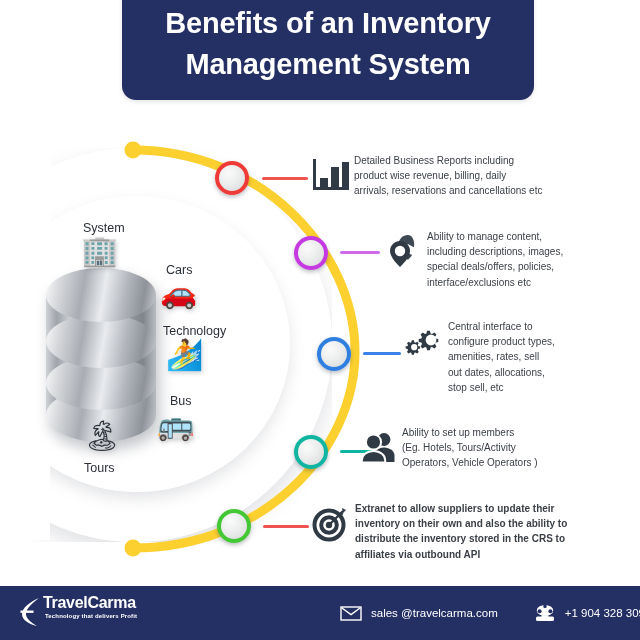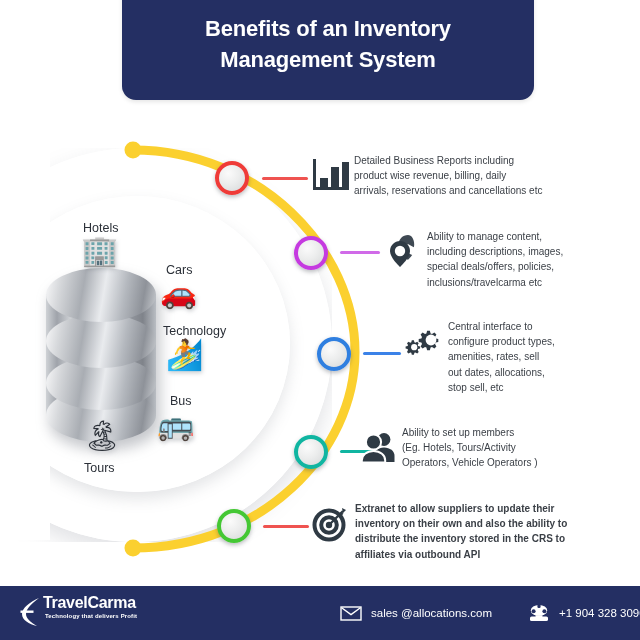--- a/index.html
+++ b/index.html
@@ -28,21 +28,21 @@
     box-shadow: 0 2px 4px rgba(0,0,0,0.10);
     display: flex;
     flex-direction: column;
     align-items: center;
     justify-content: center;
     box-sizing: border-box;
     padding: 10px 22px 8px;
   }
   .title-line {
     color: #ffffff;
-    font-size: 22px;
+    font-size: 29px;
     font-weight: bold;
     letter-spacing: -0.2px;
     line-height: 1.42;
     text-align: center;
     white-space: nowrap;
   }
 
   
   .swirl {
     position: absolute;
@@ -284,21 +284,21 @@
 <div class="db-stack">
   <div class="db-body db-lvl3-body"></div>
   <div class="db-disc db-lvl3-disc"></div>
   <div class="db-body db-lvl2-body"></div>
   <div class="db-disc db-lvl2-disc"></div>
   <div class="db-body db-lvl1-body"></div>
   <div class="db-disc db-lvl1-disc"></div>
   <div class="db-disc db-top-disc"></div>
 </div>
 
-<div class="prod-label lbl-hotels">Hotels</div>
+<div class="prod-label lbl-hotels">System</div>
 <div class="prod-icon ico-hotels">🏢</div>
 
 <div class="prod-label lbl-cars">Cars</div>
 <div class="prod-icon ico-cars">🚗</div>
 
 <div class="prod-label lbl-activities">Technology</div>
 <div class="prod-icon ico-activities">🏄</div>
 
 <div class="prod-label lbl-bus">Bus</div>
 <div class="prod-icon ico-bus">🚌</div>
@@ -346,21 +346,21 @@
     <svg width="36" height="36" viewBox="0 0 36 36">
       <path d="M22 2 c-5.2 0-9.4 4.2-9.4 9.4 0 6.6 9.4 15.6 9.4 15.6 s2.1-2 4.2-4.9 l-3.4-1.6 c-1.1.6-2.4-.2-2.4-1.5 v-6 c0-1.3 1.3-2.1 2.4-1.5 l5 2.8 c.2-1 .4-1.9.4-2.9 C28.2 6.2 25.6 2 22 2 z" fill="#2f3a44" opacity="0.92"></path>
       <path d="M14 8 C8.5 8 4 12.5 4 18 c0 7 10 16 10 16 s10-9 10-16 C24 12.5 19.5 8 14 8 z" fill="#2f3a44"></path>
       <circle cx="14" cy="18" r="5.2" fill="#ffffff"></circle>
     </svg>
   </div>
   <div class="benefit-text">
     <div>Ability to manage content,</div>
     <div>including descriptions, images,</div>
     <div>special deals/offers, policies,</div>
-    <div>inclusions/travelcarma etc</div>
+    <div>interface/exclusions etc</div>
   </div>
 </div>
 
 <div class="benefit b3">
   <div class="benefit-icon">
     <svg width="40" height="36" viewBox="0 0 40 36">
       <g fill="#2f3a44">
         <path d="M11 16 l-1.4-2.4 2-2 2.4 1.4 1.4-.6 .7-2.7 2.8 0 .7 2.7 1.4 .6 2.4-1.4 2 2 -1.4 2.4 .6 1.4 2.7 .7 0 2.8 -2.7 .7 -.6 1.4 1.4 2.4 -2 2 -2.4-1.4 -1.4 .6 -.7 2.7 -2.8 0 -.7-2.7 -1.4-.6 -2.4 1.4 -2-2 1.4-2.4 -.6-1.4 -2.7-.7 0-2.8 2.7-.7 z" transform="translate(6,-2)"></path>
         <circle cx="26" cy="17" r="5.4" fill="#ffffff"></circle>
         <path d="M4 20 l-1-1.8 1.5-1.5 1.8 1 1-.4 .5-2 2.1 0 .5 2 1 .4 1.8-1 1.5 1.5 -1 1.8 .4 1 2 .5 0 2.1 -2 .5 -.4 1 1 1.8 -1.5 1.5 -1.8-1 -1 .4 -.5 2 -2.1 0 -.5-2 -1-.4 -1.8 1 -1.5-1.5 1-1.8 -.4-1 -2-.5 0-2.1 2-.5 z" transform="translate(-1,2)"></path>
@@ -429,21 +429,21 @@
     </div>
   </div>
 
   <div class="contact-group">
 
     <div class="contact-item">
       <svg class="env-icon" viewBox="0 0 22 15">
         <rect x="1" y="1" width="20" height="13" fill="none" stroke="#ffffff" stroke-width="1.4"></rect>
         <path d="M1.6 1.7 L11 8.6 L20.4 1.7" fill="none" stroke="#ffffff" stroke-width="1.4"></path>
       </svg>
-      <span class="contact-text">sales @allocations.com</span>
+      <span class="contact-text">sales @travelcarma.com</span>
     </div>
 
     <div class="contact-item">
       <svg class="phone-icon" viewBox="0 0 22 19">
         <ellipse cx="11" cy="6.4" rx="8.2" ry="5.4" fill="#ffffff"></ellipse>
         <rect x="9.4" y="0.5" width="3.2" height="3.4" rx="1.2" fill="#242f63"></rect>
         <circle cx="5.6" cy="7.2" r="2" fill="#242f63"></circle>
         <circle cx="16.4" cy="7.2" r="2" fill="#242f63"></circle>
         <rect x="2" y="12.4" width="18" height="4.6" rx="1.6" fill="#ffffff"></rect>
         <rect x="7.6" y="11.2" width="6.8" height="2.4" fill="#ffffff"></rect>

